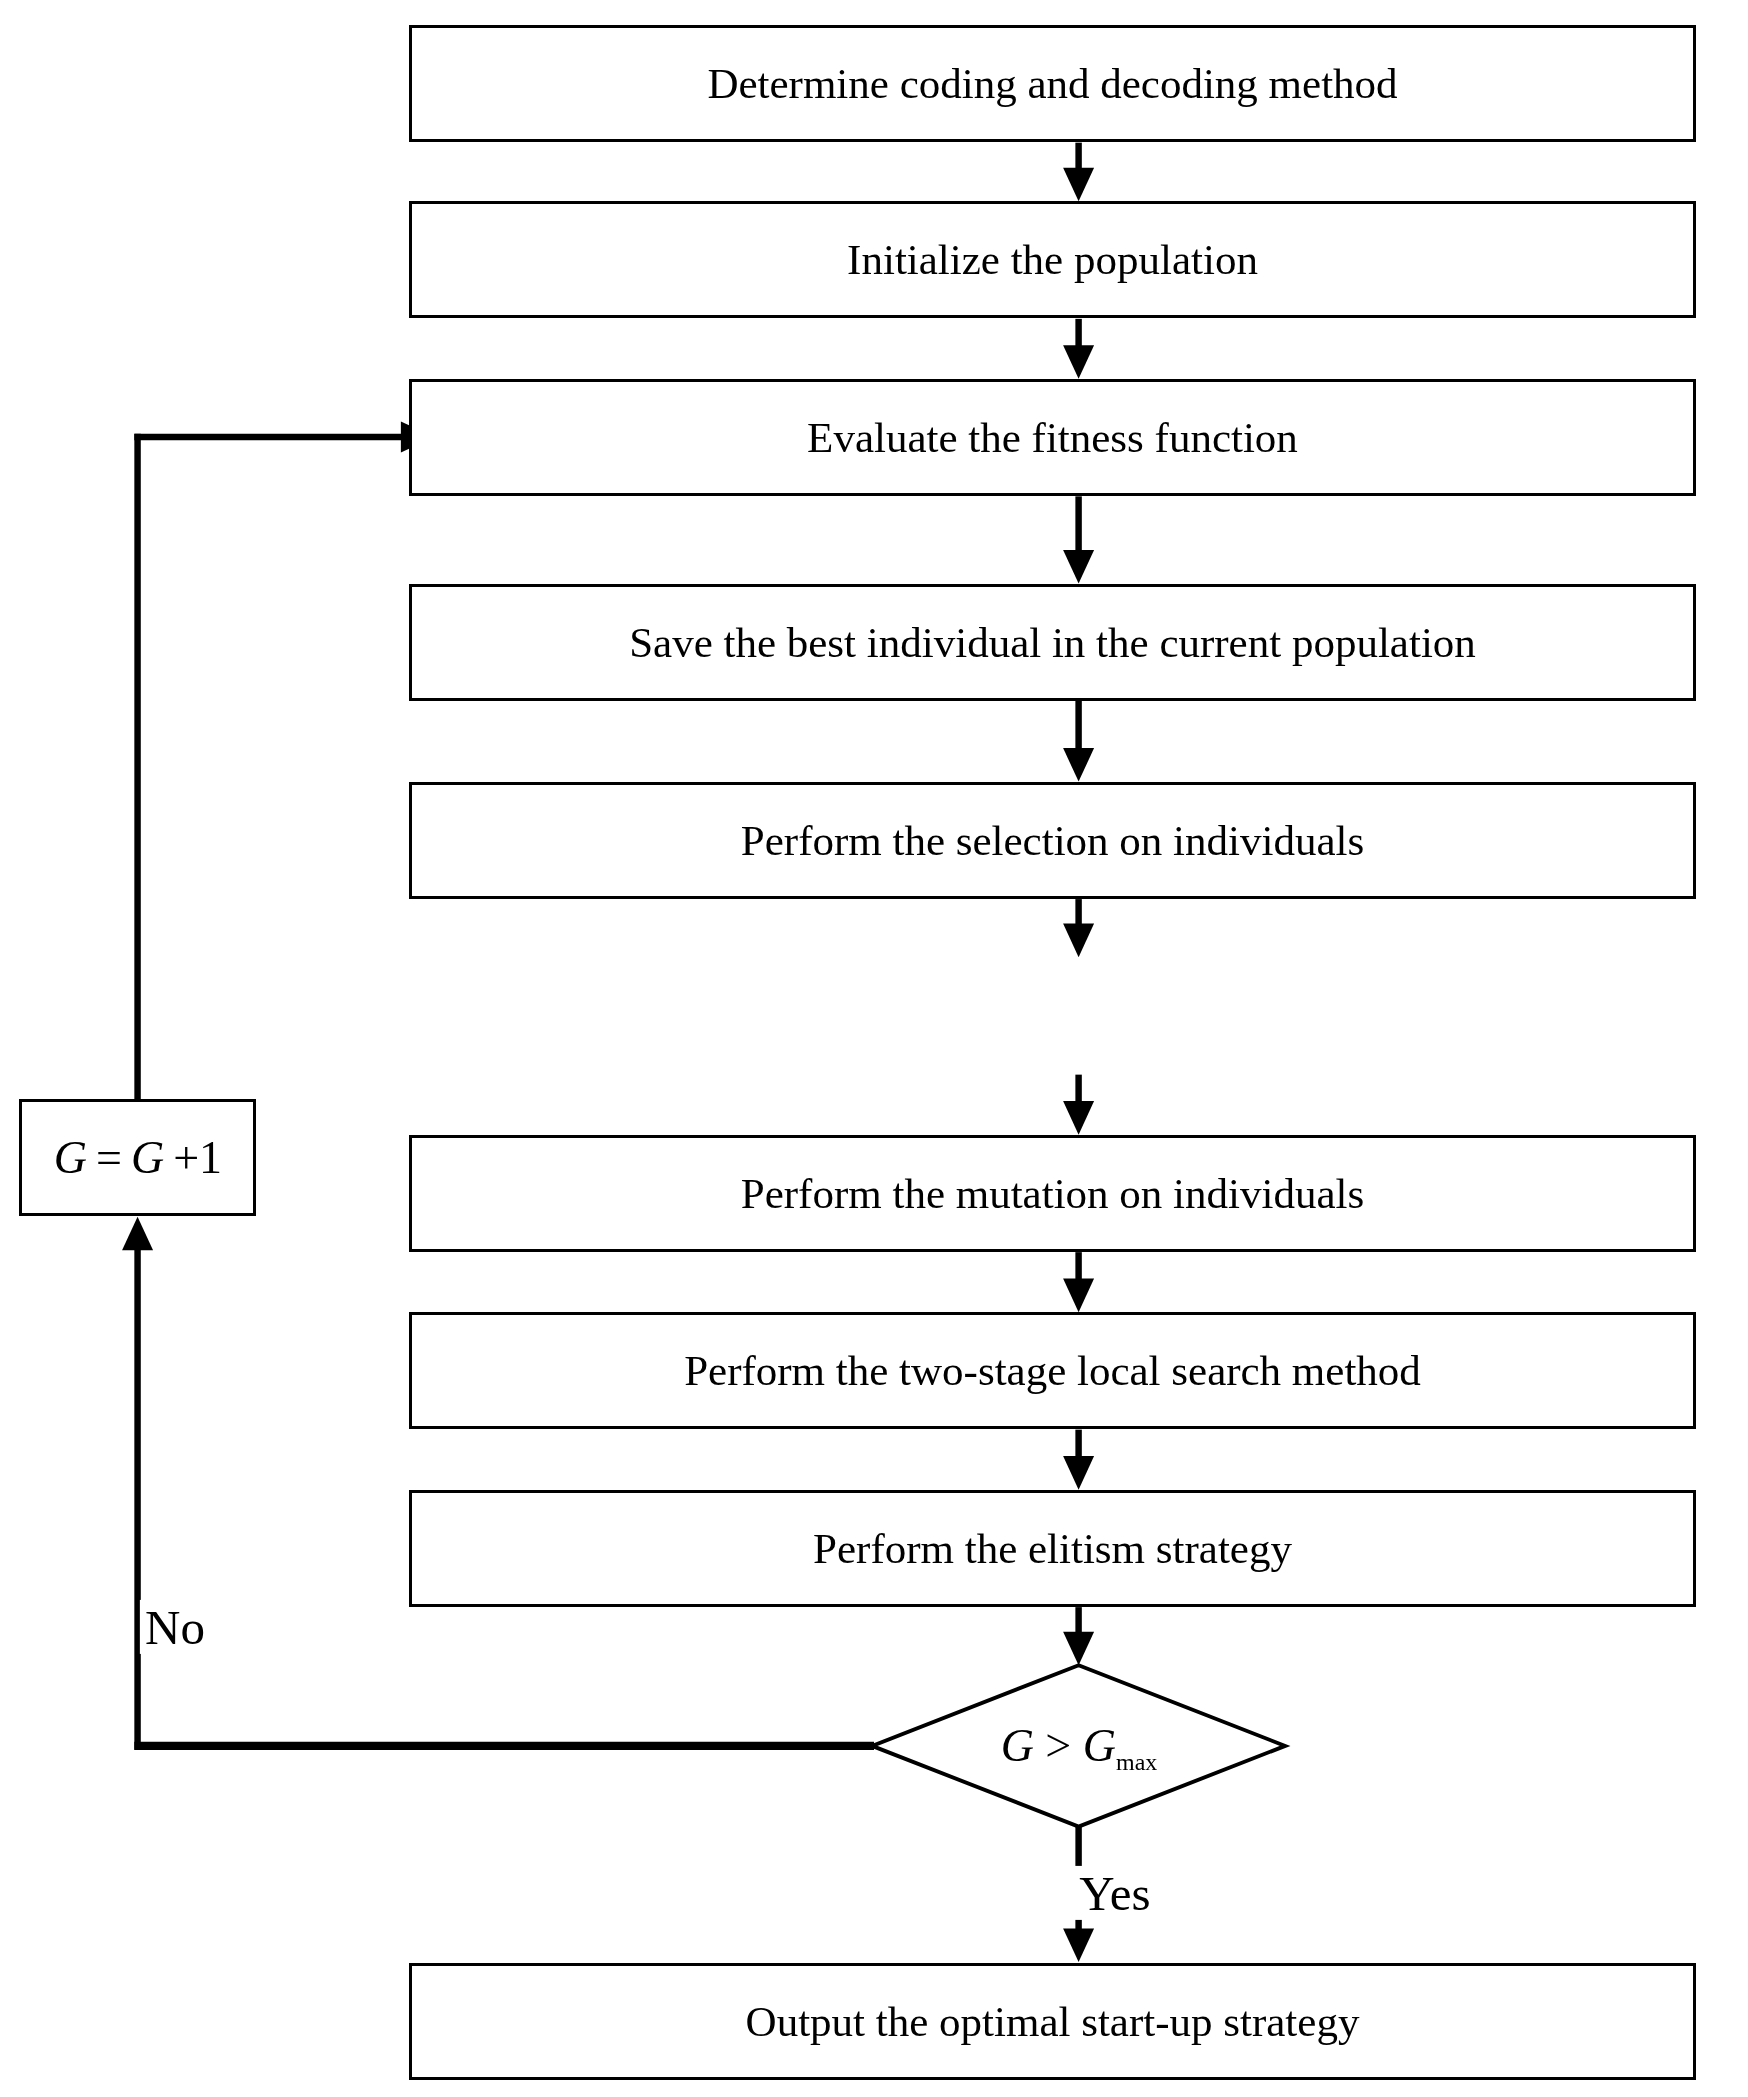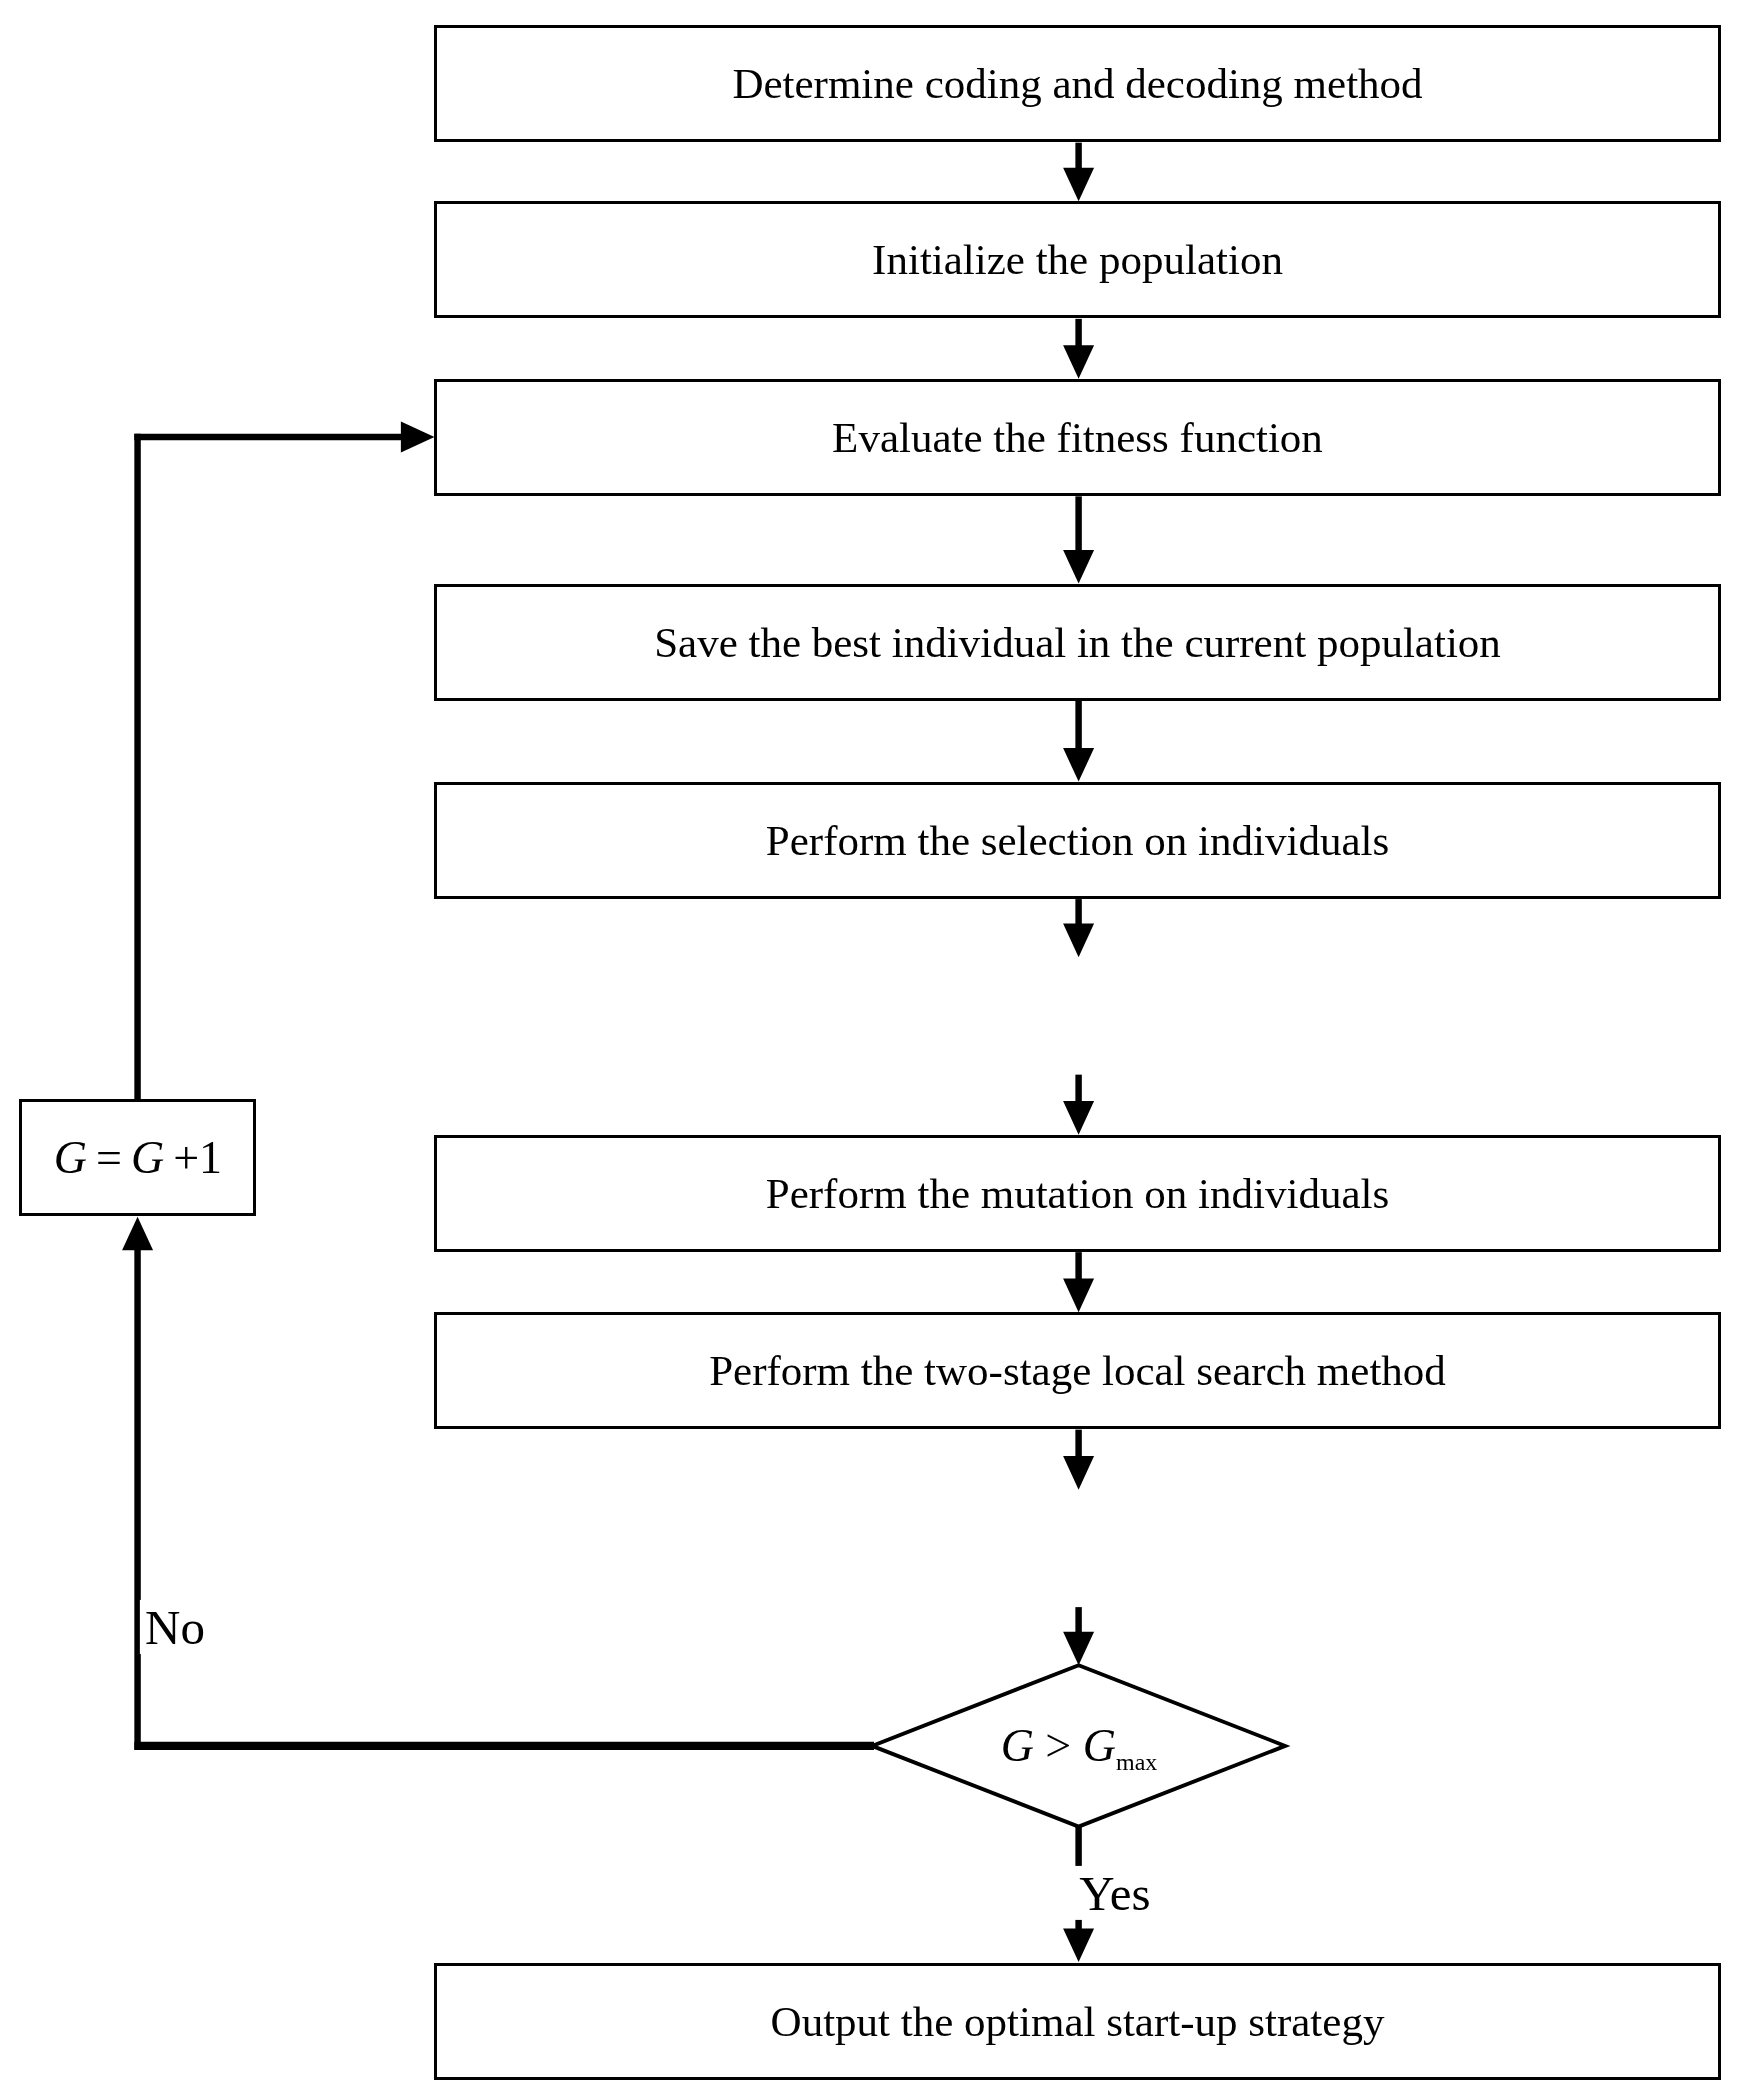--- a/index.html
+++ b/index.html
@@ -36,21 +36,21 @@
     fill: #000;
     stroke: none;
   }
   .diamond-shape {
     fill: #ffffff;
     stroke: #000;
     stroke-width: 6;
   }
   .flow-box {
     position: absolute;
-    left: 434px;
+    left: 409px;
     width: 1287px;
     height: 117px;
     box-sizing: border-box;
     border: 3.9px solid #000;
     background: #ffffff;
     display: flex;
     align-items: center;
     justify-content: center;
     font-size: 43px;
     line-height: 1;
@@ -196,20 +196,23 @@
 
 
   <div class="flow-box" style="top:1135px">
     <span>Perform the mutation on individuals</span>
   </div>
 
   <div class="flow-box" style="top:1312px">
     <span>Perform the two-stage local search method</span>
   </div>
 
+  <div class="flow-box" style="top:1490px">
+    <span>Perform the elitism strategy</span>
+  </div>
 
   <div class="flow-box" style="top:1963px">
     <span>Output the optimal start-up strategy</span>
   </div>
 
   <div class="counter-box">
     <span class="it">G</span>
       <span>=</span>
       <span class="it">G</span>
       <span>+1</span>

